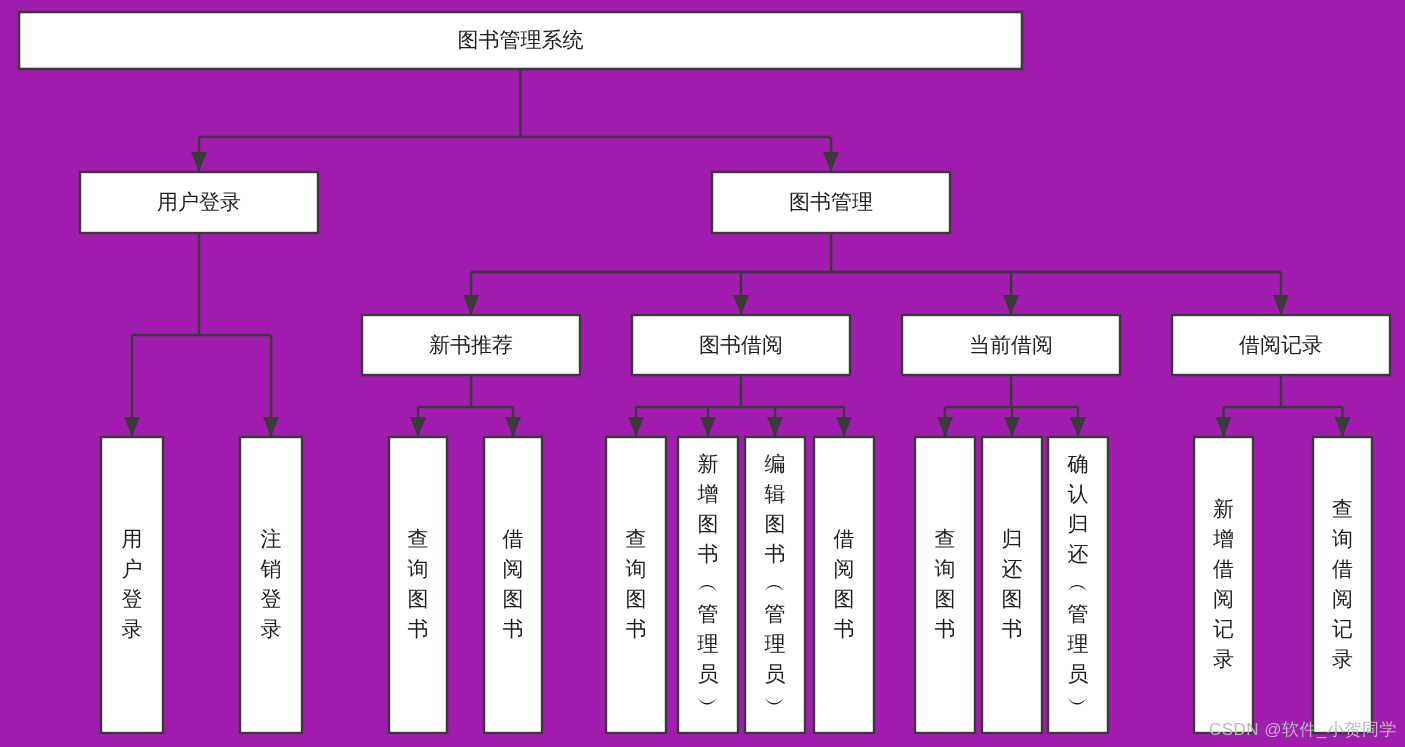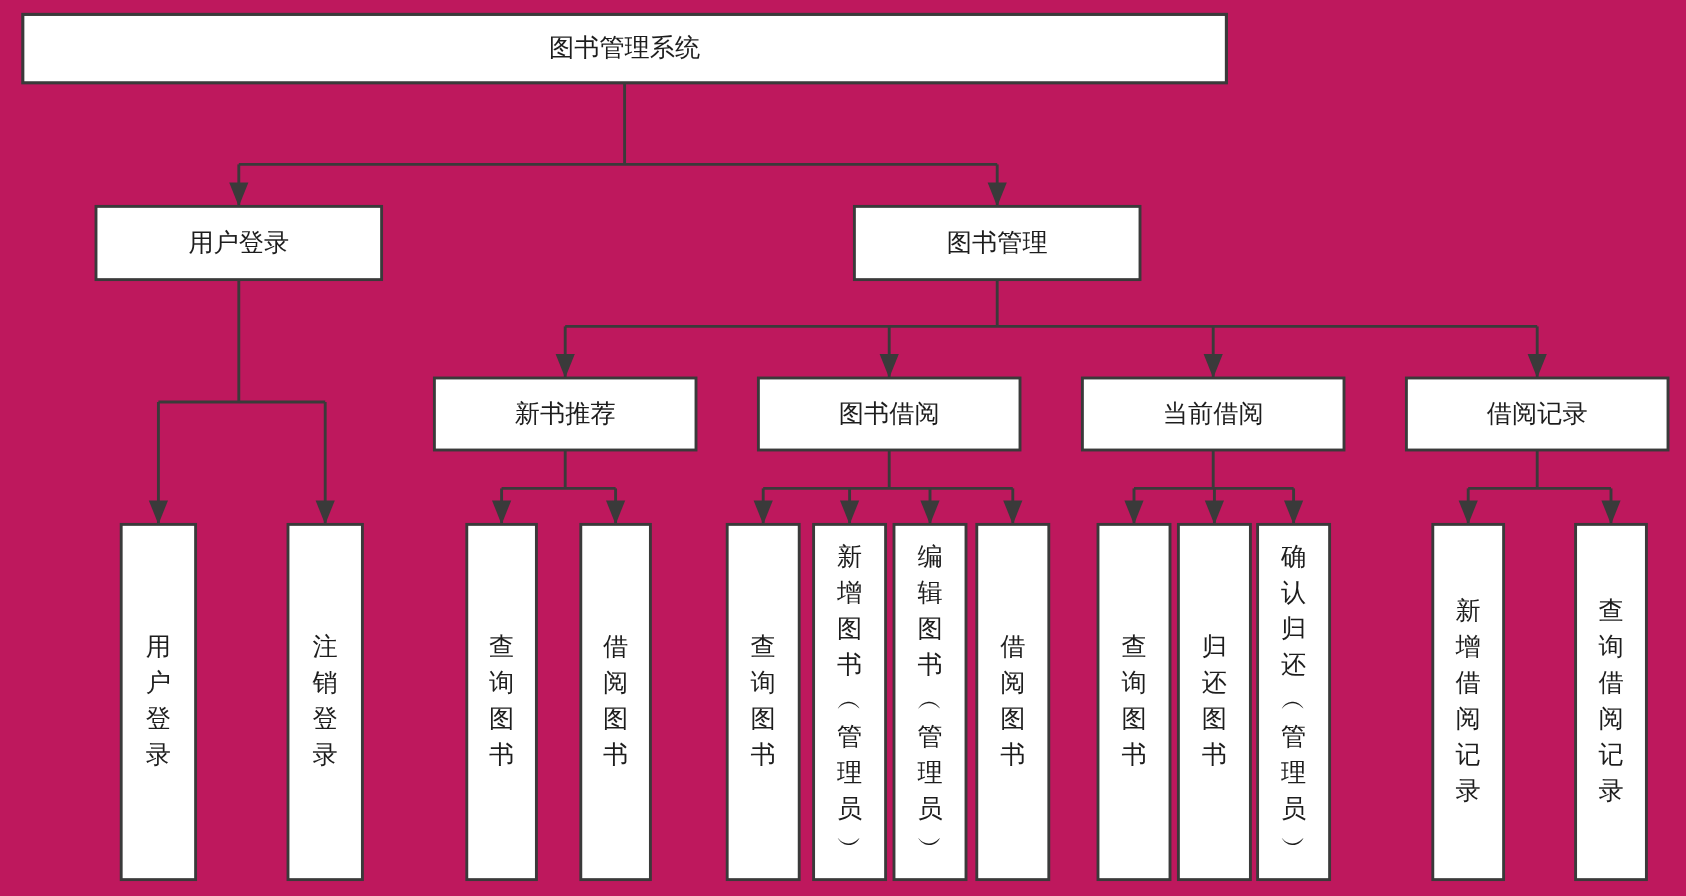--- a/index.html
+++ b/index.html
@@ -8,21 +8,21 @@
     padding: 0;
     background: #ffffff;
   }
   body {
     font-family: "Liberation Sans", "DejaVu Sans", sans-serif;
   }
   #diagram-root {
     position: relative;
     width: 1405px;
     height: 747px;
-    background: #be185d;
+    background: #a21caf;
     overflow: hidden;
   }
   svg.flow-svg {
     position: absolute;
     top: 0;
     left: 0;
     width: 1405px;
     height: 747px;
     display: block;
   }
@@ -210,13 +210,14 @@
         <g>
           <rect x="1194" y="437" width="59" height="296" class="node-box"></rect>
           <text x="1223.5" y="510" class="node-label-v"><tspan x="1223.5" dy="0">新</tspan><tspan x="1223.5" dy="30">增</tspan><tspan x="1223.5" dy="30">借</tspan><tspan x="1223.5" dy="30">阅</tspan><tspan x="1223.5" dy="30">记</tspan><tspan x="1223.5" dy="30">录</tspan></text>
         </g>
         <g>
           <rect x="1313" y="437" width="59" height="296" class="node-box"></rect>
           <text x="1342.5" y="510" class="node-label-v"><tspan x="1342.5" dy="0">查</tspan><tspan x="1342.5" dy="30">询</tspan><tspan x="1342.5" dy="30">借</tspan><tspan x="1342.5" dy="30">阅</tspan><tspan x="1342.5" dy="30">记</tspan><tspan x="1342.5" dy="30">录</tspan></text>
         </g>
       </g>
   </svg>
+  <div class="watermark-text">CSDN @软件_小贺同学</div>
 </div>
 
 </body></html>

